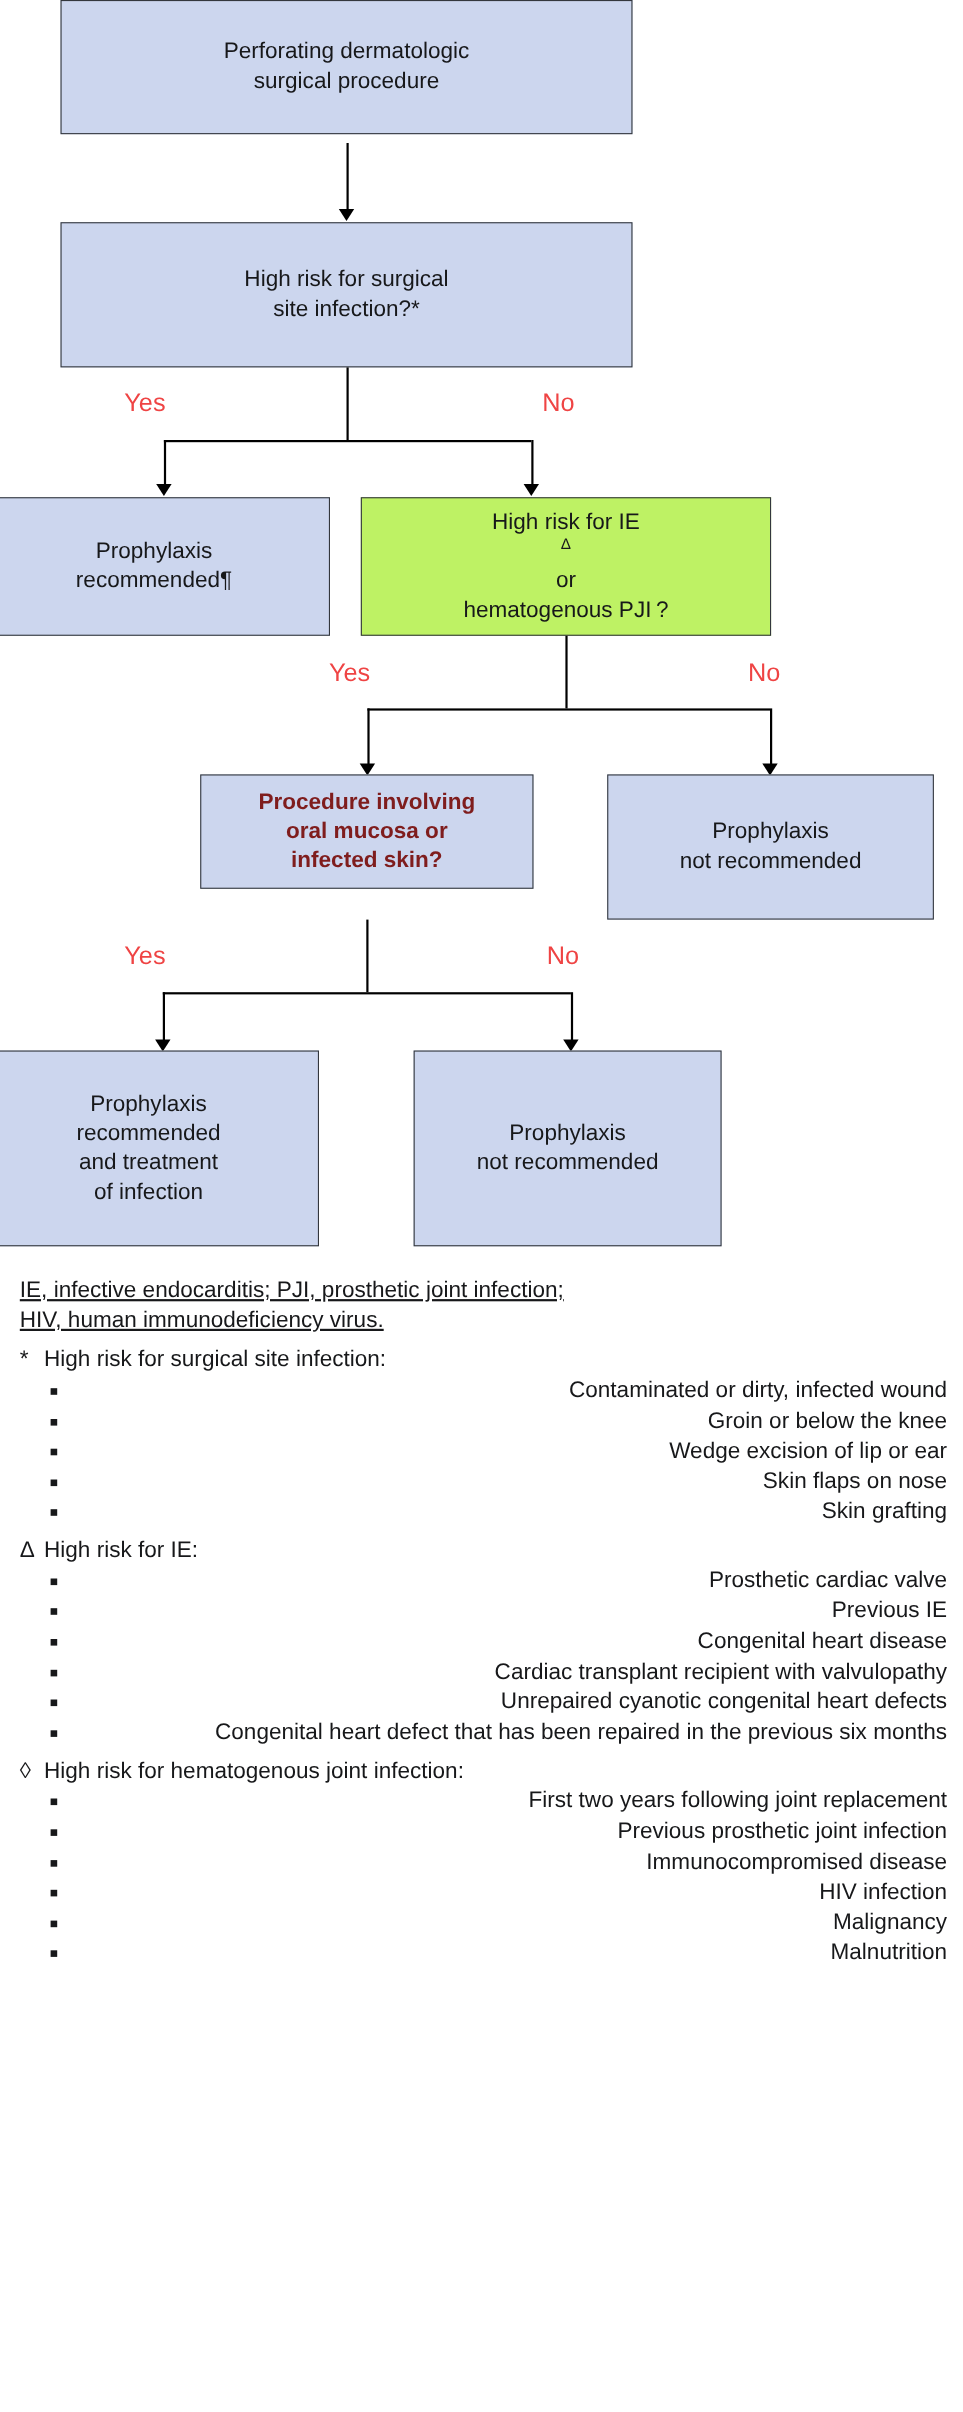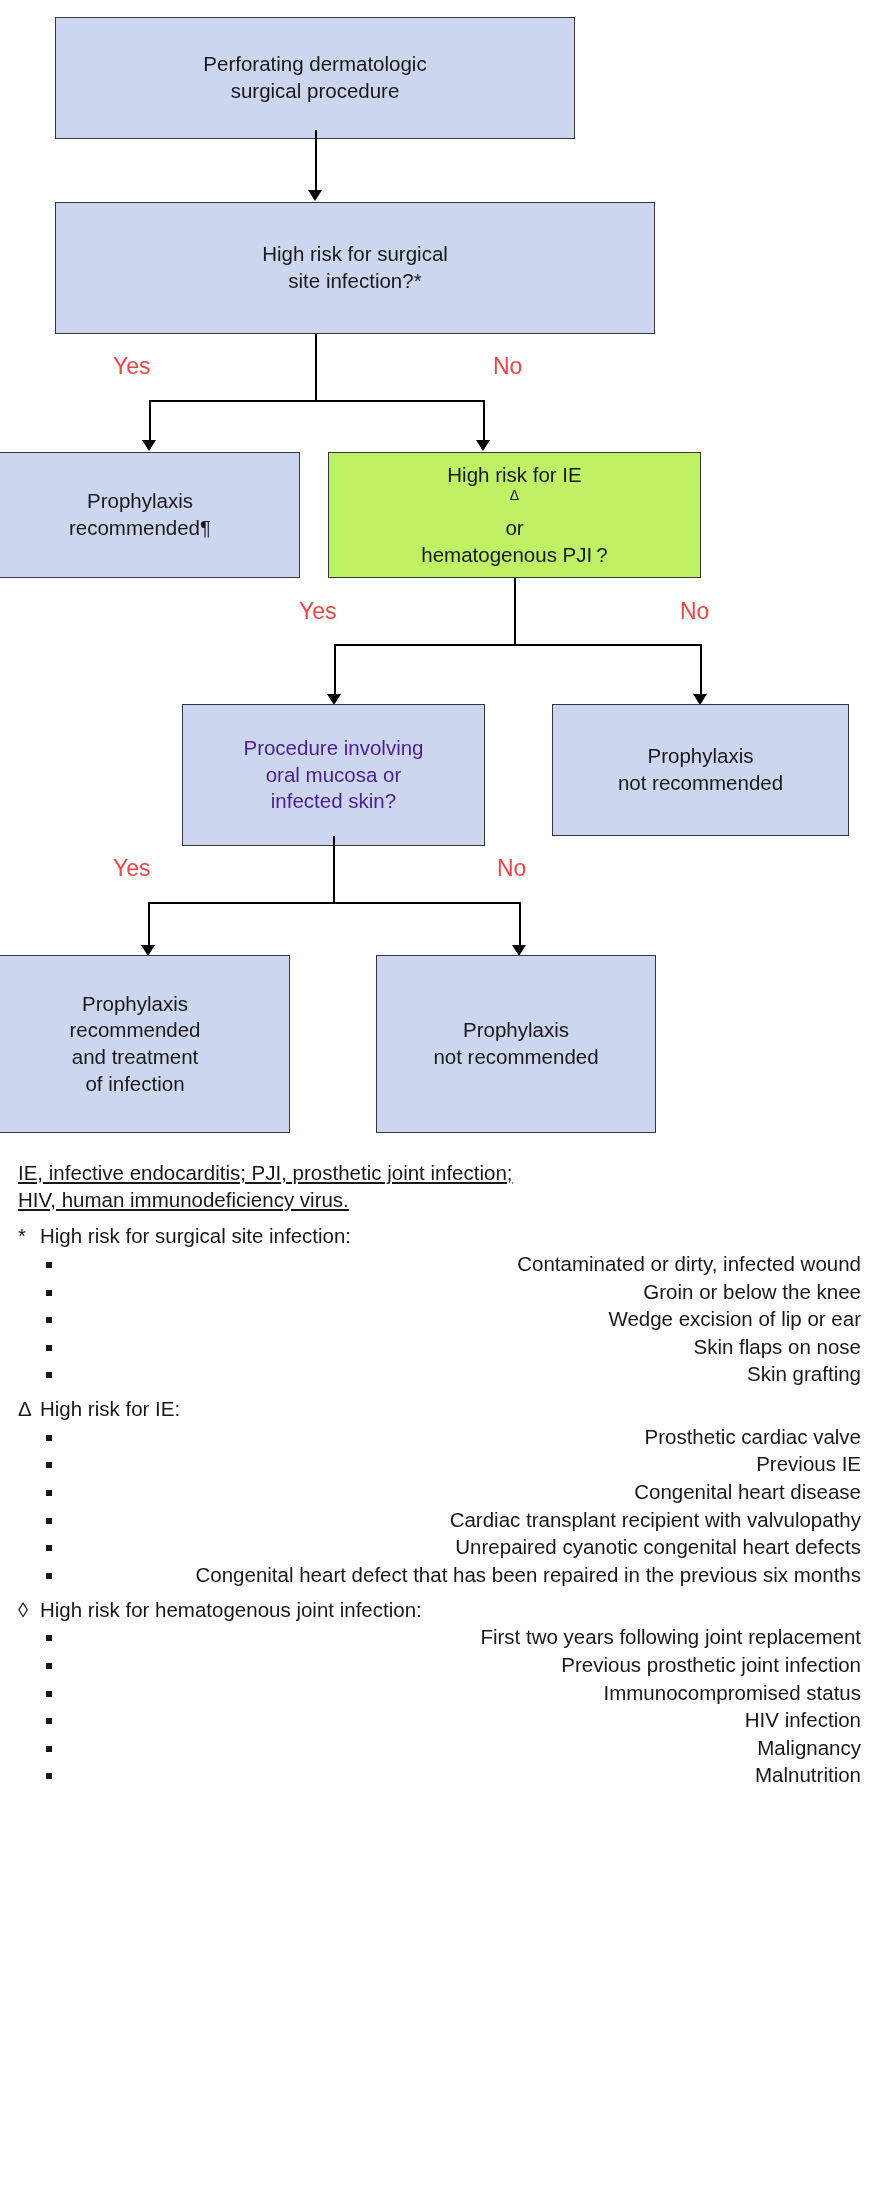--- a/index.html
+++ b/index.html
@@ -86,31 +86,31 @@
     background: #17181a;
   }
 </style>
 </head>
 <body>
 
 <div id="root">
 
   <div class="flow">
 
-    <div class="node" style="left: 55px; top: 17px; width: 520px; height: 122px; background: rgb(204, 214, 238); border-color: rgb(51, 55, 61); color: rgb(23, 24, 26);">
+    <div class="node" style="left: 55px; top: 0; width: 520px; height: 122px; background: rgb(204, 214, 238); border-color: rgb(51, 55, 61); color: rgb(23, 24, 26);">
       <div>
         <span>Perforating dermatologic</span>
         <span>surgical procedure</span>
       </div>
     </div>
 
     <div class="vline" style="left:315px; top:130px; height:62px;"></div>
     <div class="arrowhead" style="left:308px; top:190px;"></div>
 
-    <div class="node" style="left: 55px; top: 202px; width: 600px; height: 132px; background: rgb(204, 214, 238); border-color: rgb(51, 55, 61); color: rgb(23, 24, 26);">
+    <div class="node" style="left: 55px; top: 202px; width: 520px; height: 132px; background: rgb(204, 214, 238); border-color: rgb(51, 55, 61); color: rgb(23, 24, 26);">
       <div>
         <span>High risk for surgical</span>
         <span>site infection?*</span>
       </div>
     </div>
 
     <div class="vline" style="left:315px; top:334px; height:66px;"></div>
     <div class="hline" style="left:149px; top:400px; width:334px;"></div>
     <div class="vline" style="left:149px; top:400px; height:42px;"></div>
     <div class="arrowhead" style="left:142px; top:440px;"></div>
@@ -135,21 +135,21 @@
 
     <div class="vline" style="left:514px; top:578px; height:66px;"></div>
     <div class="hline" style="left:334px; top:644px; width:366px;"></div>
     <div class="vline" style="left:334px; top:644px; height:52px;"></div>
     <div class="arrowhead" style="left:327px; top:694px;"></div>
     <div class="vline" style="left:700px; top:644px; height:52px;"></div>
     <div class="arrowhead" style="left:693px; top:694px;"></div>
     <div class="edgelabel" style="left:299px; top:600px;">Yes</div>
     <div class="edgelabel" style="left:680px; top:600px;">No</div>
 
-    <div class="node" style="left: 182px; top: 704px; width: 303px; height: 142px; background: rgb(204, 214, 238); border-color: rgb(51, 55, 61); color: #4c1d95;">
+    <div class="node" style="left: 182px; top: 704px; width: 303px; height: 104px; background: rgb(204, 214, 238); border-color: rgb(51, 55, 61); color: #7f1d1d; font-weight: bold;">
       <div>
         <span>Procedure involving</span>
         <span>oral mucosa or</span>
         <span>infected skin?</span>
       </div>
     </div>
 
     <div class="node" style="left: 552px; top: 704px; width: 297px; height: 132px; background: rgb(204, 214, 238); border-color: rgb(51, 55, 61); color: rgb(23, 24, 26);">
       <div>
         <span>Prophylaxis</span>
@@ -221,21 +221,21 @@
     </div>
 
     <div class="fngroup">
       <div class="fnhead">
         <span class="fnmark">◊</span>
         <span>High risk for hematogenous joint infection:</span>
       </div>
       <ul class="bullets">
         <li>First two years following joint replacement</li>
         <li>Previous prosthetic joint infection</li>
-        <li>Immunocompromised status</li>
+        <li>Immunocompromised disease</li>
         <li>HIV infection</li>
         <li>Malignancy</li>
         <li>Malnutrition</li>
       </ul>
     </div>
 
   </div>
 
 </div>
 

